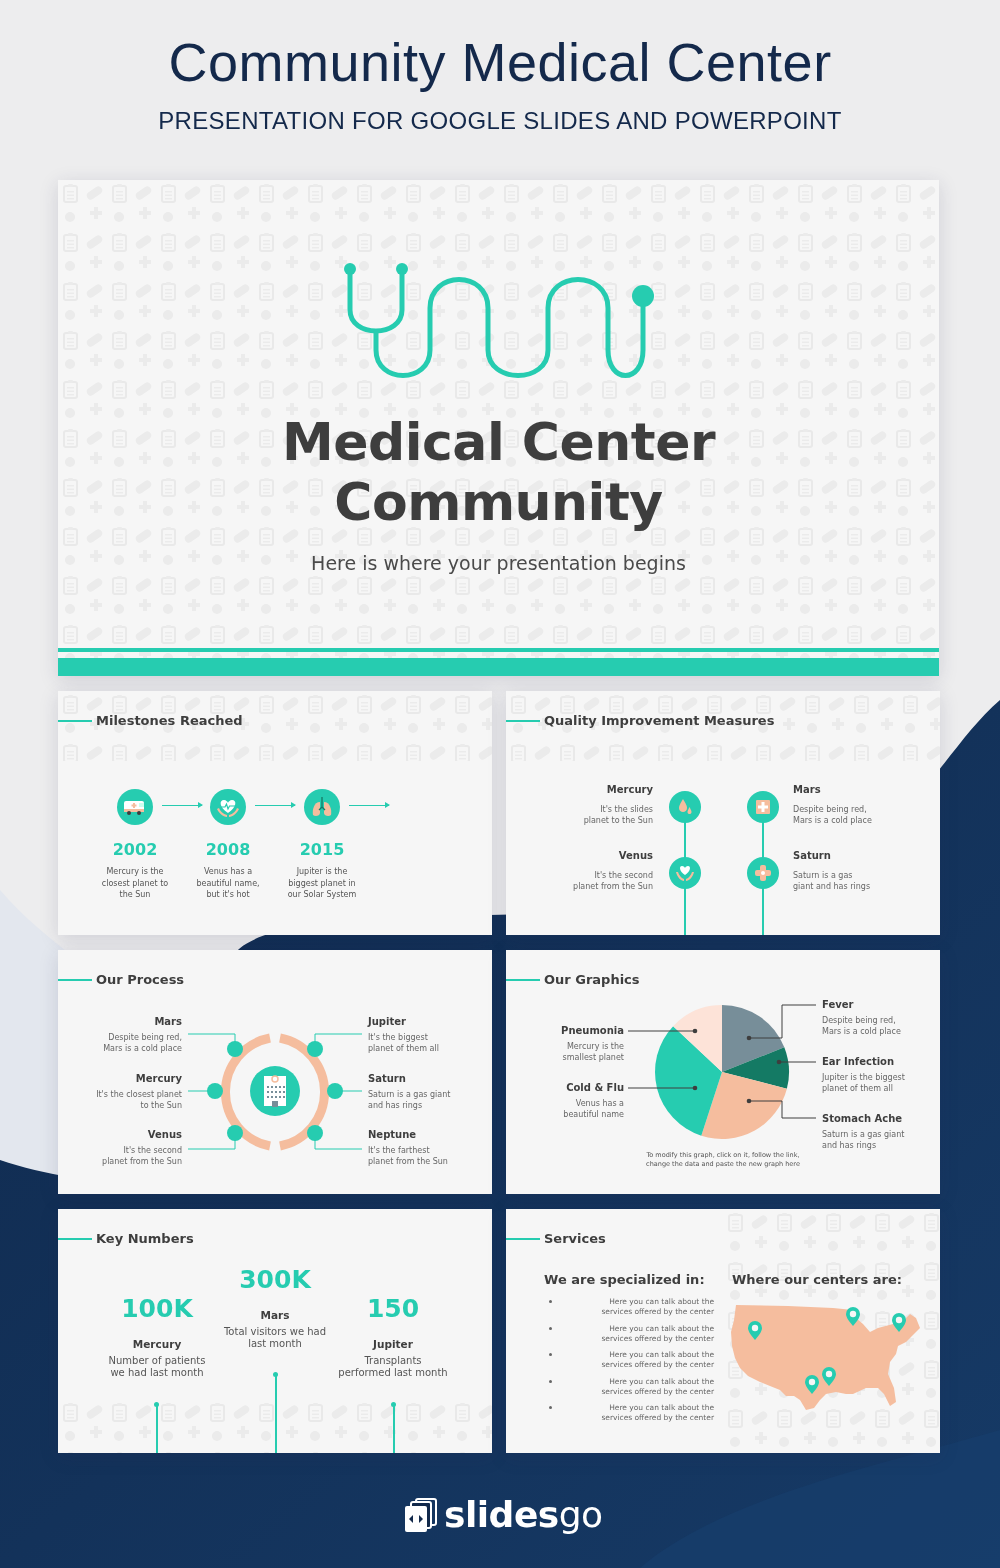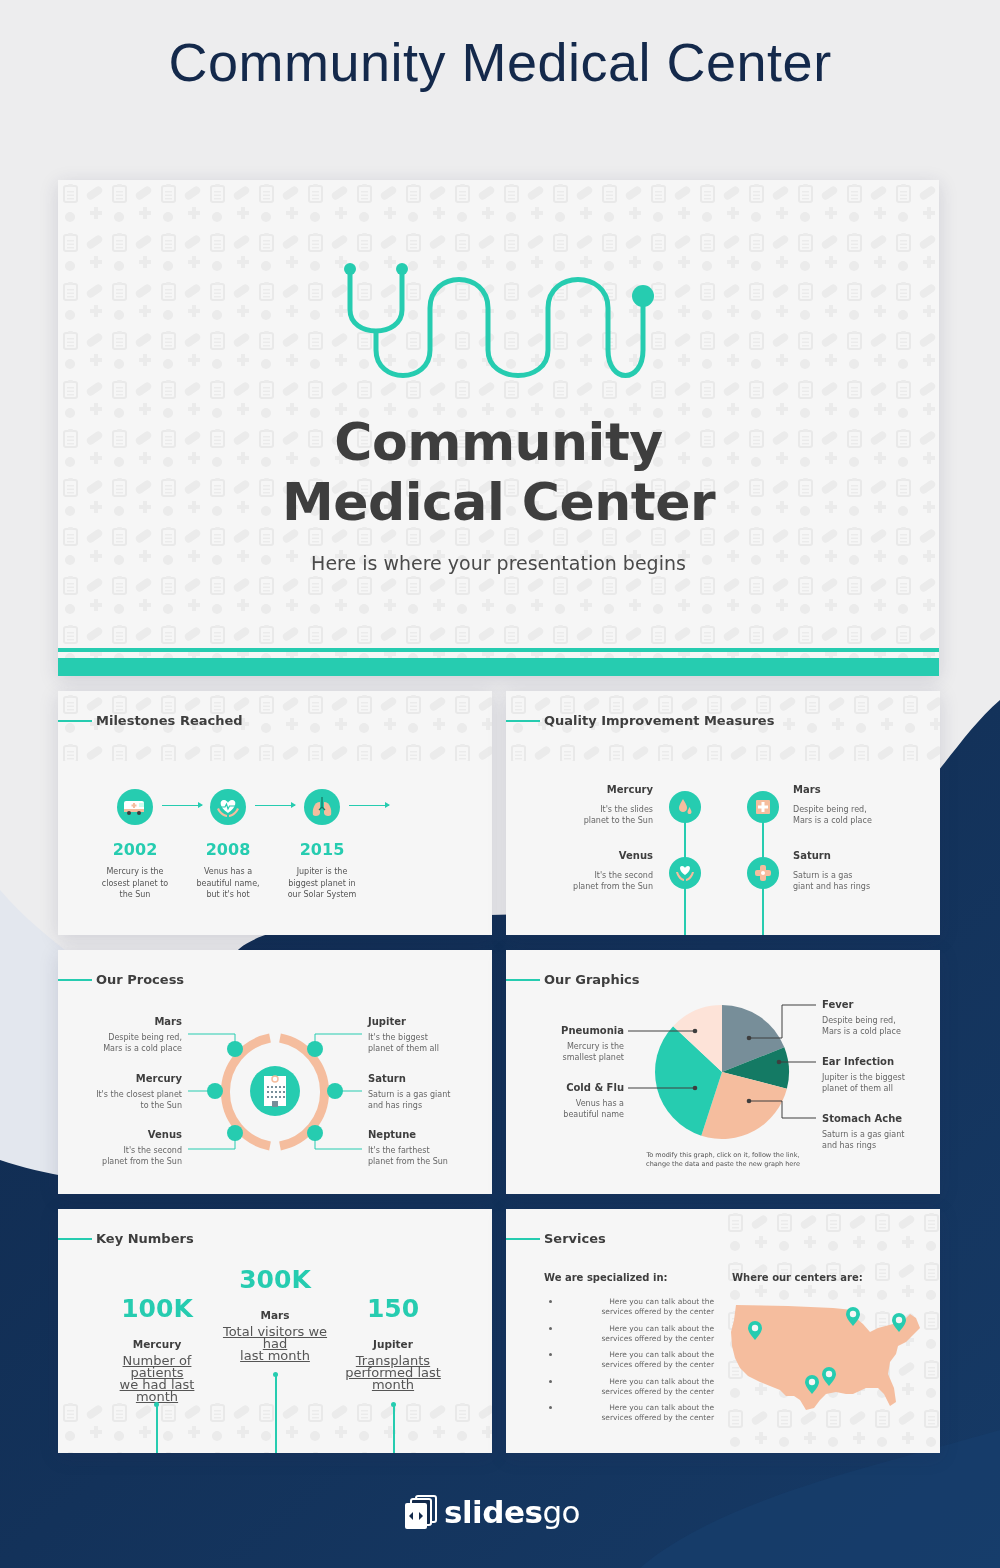--- a/index.html
+++ b/index.html
@@ -43,34 +43,34 @@
   .ms-arrow { position: absolute; top: 114px; height: 1px; background: #26ccb0; }
   .ms-arrow::after { content: ""; position: absolute; right: -1px; top: -3px; border-left: 5px solid #26ccb0; border-top: 3.5px solid transparent; border-bottom: 3.5px solid transparent; }
 
   
   .q-circle { position: absolute; width: 32px; height: 32px; border-radius: 50%; background: #26ccb0; display: flex; align-items: center; justify-content: center; }
   .q-vline { position: absolute; width: 1.5px; background: #26ccb0; }
 
   
   .kn-big { font-weight: 700; font-size: 25px; color: #26ccb0; text-align: center; }
   .kn-name { font-weight: 700; font-size: 10.5px; color: #3e3e3e; text-align: center; }
-  .kn-desc { font-size: 13px; color: #555; text-align: center; line-height: 12px; text-decoration: underline; }
+  .kn-desc { font-size: 10px; color: #555; text-align: center; line-height: 12px; }
   .kn-line { position: absolute; width: 1.5px; background: #26ccb0; }
   .kn-dot { position: absolute; width: 5px; height: 5px; border-radius: 50%; background: #26ccb0; }
 
   
-  .svc-head { font-weight: 700; font-size: 10px; color: #3e3e3e; }
+  .svc-head { font-weight: 700; font-size: 13px; color: #3e3e3e; }
   .svc-list { list-style: none; text-align: right; }
   .svc-list li { position: relative; padding-left: 21px; font-size: 7.5px; color: #666; line-height: 10px; margin-bottom: 6.5px; }
   .svc-list li::before { content: ""; position: absolute; left: 5px; top: 3px; width: 3px; height: 3px; border-radius: 50%; background: #666; }
 
   .note { font-size: 6.5px; color: #555; text-align: center; line-height: 9px; }
 
   .logo { position: absolute; left: 404px; top: 1494px; display: flex; align-items: center; z-index: 2; }
-  .logo span { font-family: "DejaVu Sans", sans-serif; color: #fff; font-size: 31px; letter-spacing: -0.5px; }
+  .logo span { font-family: "DejaVu Sans", sans-serif; color: #fff; font-size: 36px; letter-spacing: -0.5px; }
   .logo .b { font-weight: 700; }
 </style>
 </head>
 <body>
 
 <svg class="bg-svg" viewBox="0 0 1000 1568">
   <defs>
     <linearGradient id="navyg" x1="0" y1="0" x2="1" y2="1">
       <stop offset="0" stop-color="#102a4e"></stop>
       <stop offset="1" stop-color="#163a66"></stop>
@@ -95,38 +95,39 @@
         <circle cx="12" cy="37" r="5"></circle>
         <rect x="32" y="31" width="12" height="4"></rect>
         <rect x="36" y="27" width="4" height="12"></rect>
       </g>
     </pattern>
   </defs>
 </svg>
 
 <div class="header">
   <h1>Community Medical Center</h1>
+  <h2>PRESENTATION FOR GOOGLE SLIDES AND POWERPOINT</h2>
 </div>
 
 <div class="slide" id="cover">
   <svg class="pattern">
       <rect width="100%" height="100%" fill="url(#medpat)"></rect>
     </svg>
   <svg class="abs" style="left:280px;top:80px" width="320" height="130">
     <g fill="none" stroke="#26ccb0" stroke-width="5" stroke-linecap="round">
       <path d="M12 10 L12 50 C12 78, 64 78, 64 50 L64 10"></path>
       <path d="M38 72 L38 90 C38 124, 92 124, 92 90 L92 48 C92 10, 150 10, 150 48 L150 90 C150 124, 210 124, 210 90 L210 48 C210 10, 270 10, 270 48 L270 90 C270 124, 305 124, 305 90 L305 38"></path>
     </g>
     <circle cx="12" cy="9" r="6" fill="#26ccb0"></circle>
     <circle cx="64" cy="9" r="6" fill="#26ccb0"></circle>
     <circle cx="305" cy="36" r="11" fill="#26ccb0"></circle>
   </svg>
   <div class="cover-title">
+    <div>Medical Center</div>
     <div>Community</div>
-    <div>Medical Center</div>
   </div>
   <div class="cover-sub">Here is where your presentation begins</div>
   <div class="cover-bar1"></div>
   <div class="cover-bar2"></div>
 </div>
 
 <div class="slide small" id="s-milestones">
   <svg class="pattern" style="height:70px">
       <rect width="100%" height="70" fill="url(#medpat)"></rect>
     </svg>

